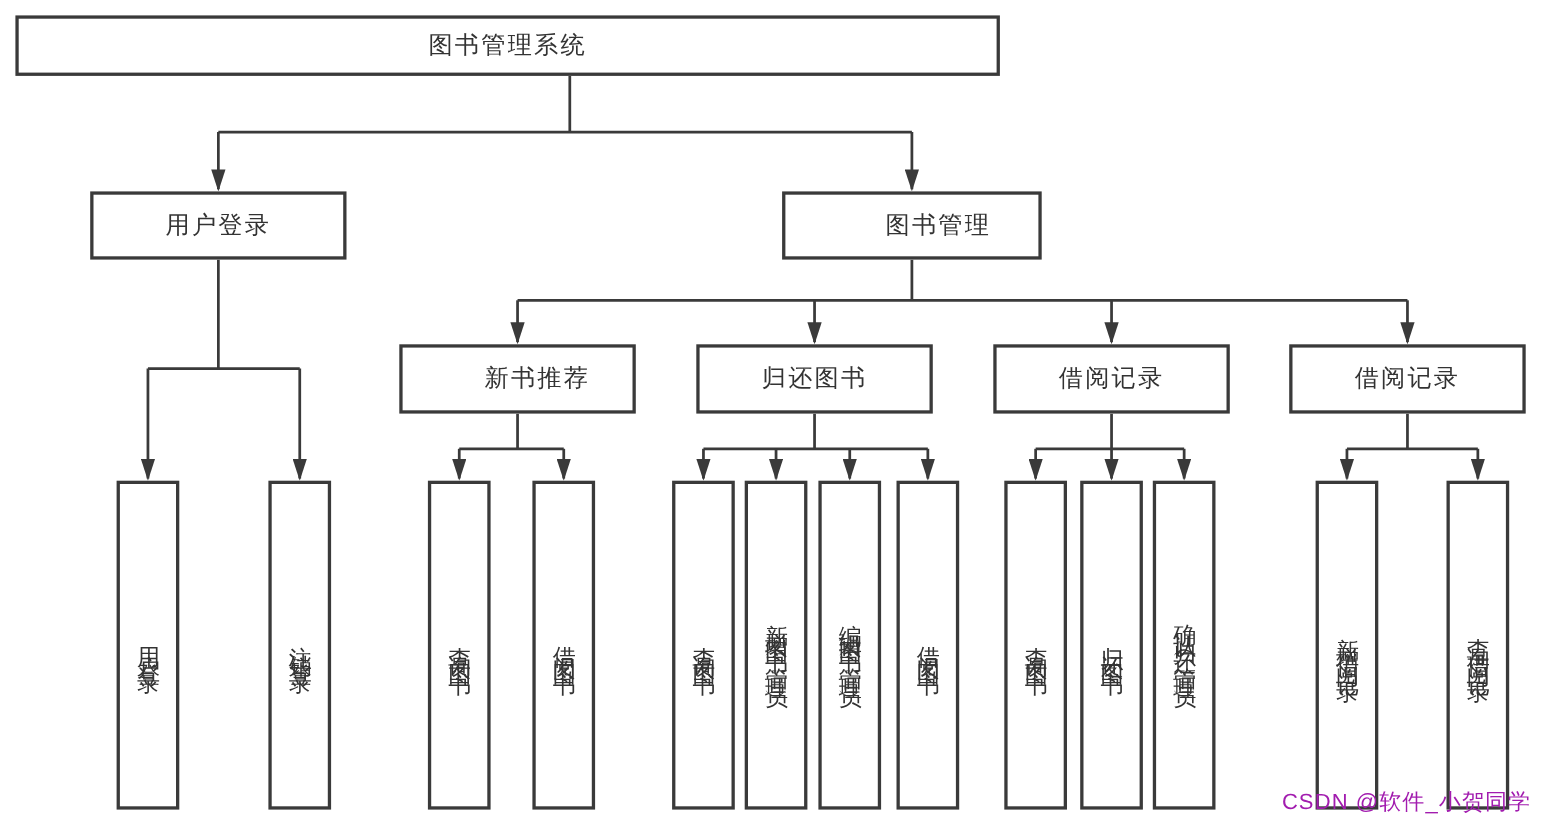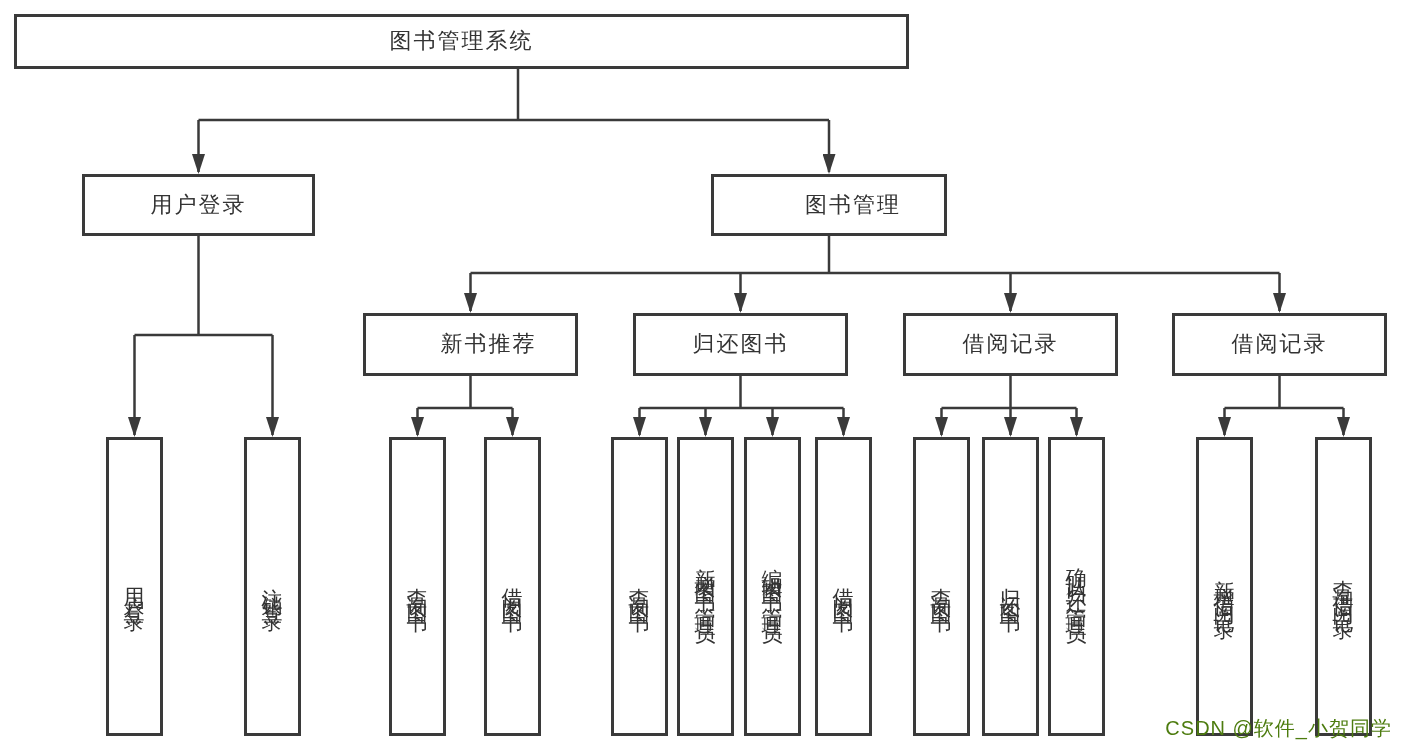--- a/index.html
+++ b/index.html
@@ -41,21 +41,21 @@
     text-orientation: upright;
     font-size: 21px;
     letter-spacing: 8px;
     line-height: 1;
   }
   .watermark {
     position: absolute;
     right: 13px;
     bottom: 5px;
     font-size: 20px;
-    color: #4d7c0f;
+    color: #a21caf;
     letter-spacing: 1px;
     white-space: nowrap;
   }
 </style>
 </head>
 <body>
 
 <div class="canvas">
 
   <svg class="wires" width="1405" height="747" viewBox="0 0 1405 747" aria-hidden="true">

